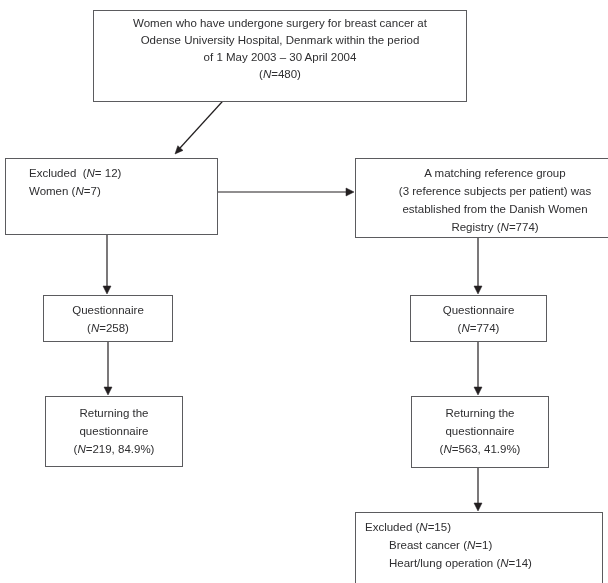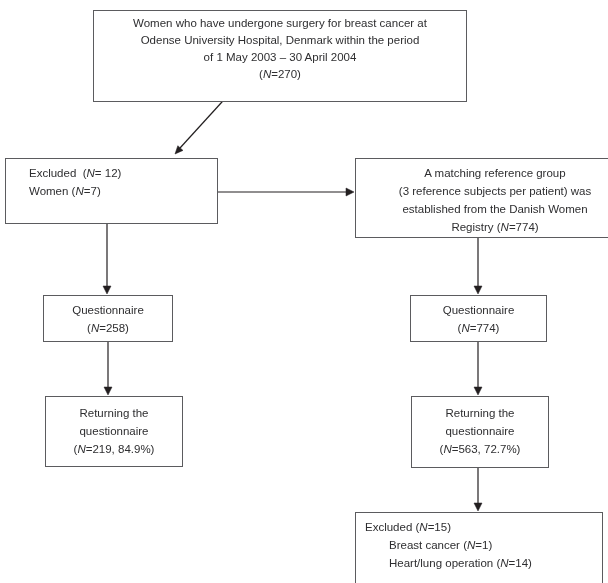--- a/index.html
+++ b/index.html
@@ -30,21 +30,21 @@
     line-height: 18px;
     white-space: pre;
   }
   .box.center .line { text-align: center; }
   .box.tight .line { line-height: 17px; }
   .line.indent { padding-left: 24px; }
   .it { font-style: italic; }
 
   
   #box-surgery   { left: 93px;  top: 10px;   width: 374px; height: 92px; padding-top: 4px; }
-  #box-excl-left { left: 5px;   top: 158px; width: 213px; height: 66px; padding: 5px 0 0 23px; }
+  #box-excl-left { left: 5px;   top: 158px; width: 213px; height: 77px; padding: 5px 0 0 23px; }
   #box-reference { left: 355px; top: 158px; width: 280px; height: 80px; padding-top: 5px; }
   #box-q-left    { left: 43px;  top: 295px; width: 130px; height: 47px; padding-top: 5px; }
   #box-q-right   { left: 410px; top: 295px; width: 137px; height: 47px; padding-top: 5px; }
   #box-r-left    { left: 45px;  top: 396px; width: 138px; height: 71px; padding-top: 7px; }
   #box-r-right   { left: 411px; top: 396px; width: 138px; height: 72px; padding-top: 7px; }
   #box-excl-bot  { left: 355px; top: 512px; width: 248px; height: 81px; padding: 5px 0 0 9px; }
 </style>
 </head>
 <body>
 
@@ -85,21 +85,21 @@
     <g>
       <line x1="478" y1="468" x2="478" y2="504"></line>
       <polygon points="478,511 474,503 482,503" stroke-width="0.5"></polygon>
     </g>
   </svg>
 
   <div id="box-surgery" class="box center tight">
       <div class="line"><span>Women who have undergone surgery for breast cancer at</span></div>
       <div class="line"><span>Odense University Hospital, Denmark within the period</span></div>
       <div class="line"><span>of 1 May 2003 – 30 April 2004</span></div>
-      <div class="line"><span>(</span><span class="it">N</span><span>=270)</span></div>
+      <div class="line"><span>(</span><span class="it">N</span><span>=480)</span></div>
     </div>
 
   <div id="box-excl-left" class="box">
       <div class="line"><span>Excluded  (</span><span class="it">N</span><span>= 12)</span></div>
       <div class="line"><span>Women (</span><span class="it">N</span><span>=7)</span></div>
     </div>
 
   <div id="box-reference" class="box center">
       <div class="line"><span>A matching reference group</span></div>
       <div class="line"><span>(3 reference subjects per patient) was</span></div>
@@ -119,21 +119,21 @@
 
   <div id="box-r-left" class="box center">
       <div class="line"><span>Returning the</span></div>
       <div class="line"><span>questionnaire</span></div>
       <div class="line"><span>(</span><span class="it">N</span><span>=219, 84.9%)</span></div>
     </div>
 
   <div id="box-r-right" class="box center">
       <div class="line"><span>Returning the</span></div>
       <div class="line"><span>questionnaire</span></div>
-      <div class="line"><span>(</span><span class="it">N</span><span>=563, 72.7%)</span></div>
+      <div class="line"><span>(</span><span class="it">N</span><span>=563, 41.9%)</span></div>
     </div>
 
   <div id="box-excl-bot" class="box">
       <div class="line"><span>Excluded (</span><span class="it">N</span><span>=15)</span></div>
       <div class="line indent"><span>Breast cancer (</span><span class="it">N</span><span>=1)</span></div>
       <div class="line indent"><span>Heart/lung operation (</span><span class="it">N</span><span>=14)</span></div>
     </div>
 
 </div>
 

